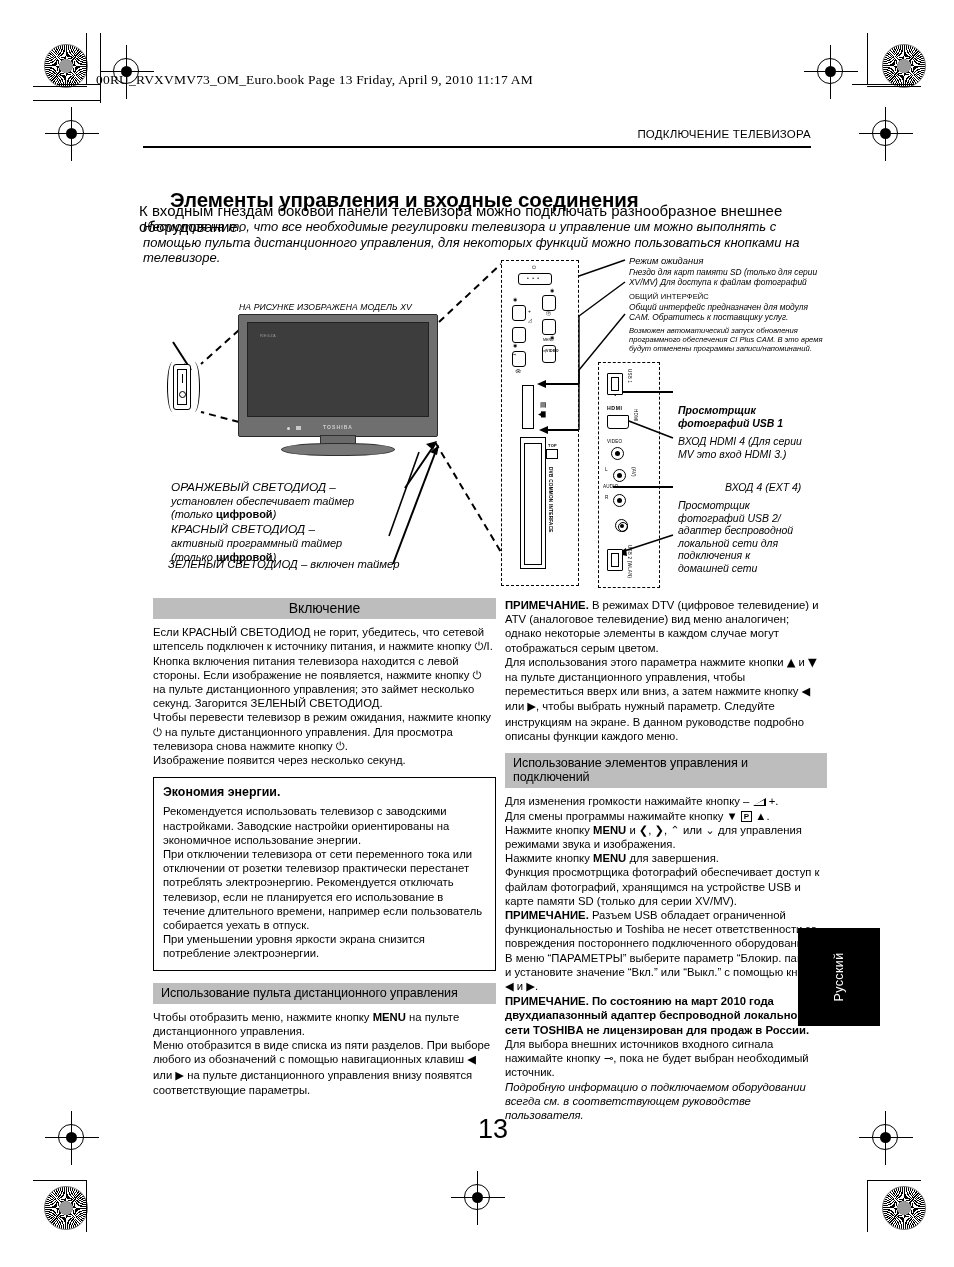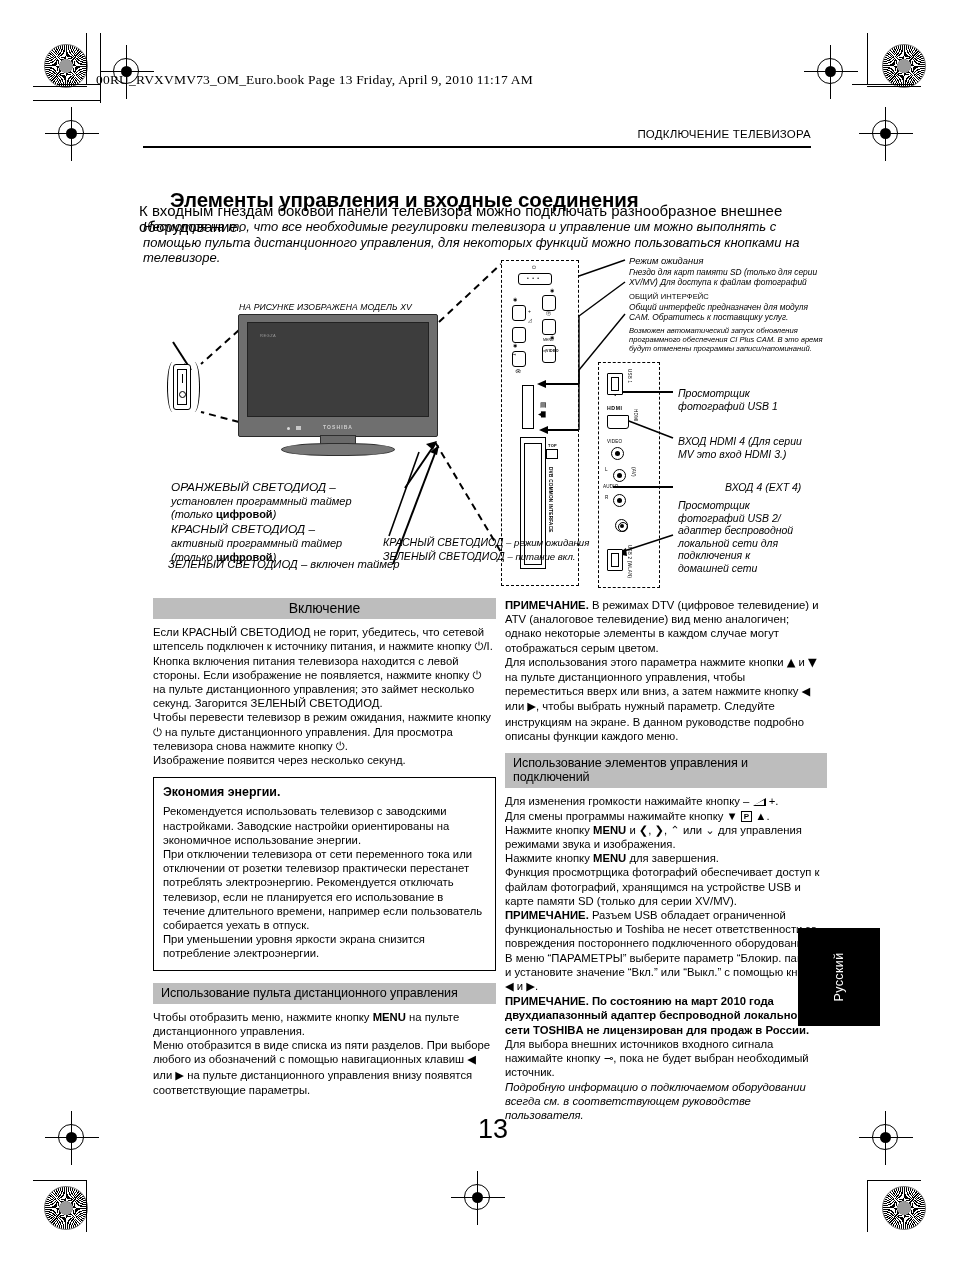--- a/index.html
+++ b/index.html
@@ -258,21 +258,21 @@
   }
 
   
   .callout { position: absolute; font-style: italic; line-height: 1.2; }
   .co-standby { left: 486px; top: 3px; font-size: 9.4px; }
   .co-sd      { left: 486px; top: 15px; width: 190px; font-size: 8.4px; }
   .co-ci-head { left: 486px; top: 40px; font-size: 7.6px; font-style: normal; letter-spacing: .1px; }
   .co-ci      { left: 486px; top: 50px; width: 192px; font-size: 8.4px; }
   .co-ciplus  { left: 486px; top: 74px; width: 196px; font-size: 7.6px; }
 
-  .co-usb1 { left: 535px; top: 135px; width: 140px; font-size: 10.5px; }
+  .co-usb1 { left: 535px; top: 152px; width: 140px; font-size: 10.5px; font-weight: bold; }
   .co-hdmi4{ left: 535px; top: 183px; width: 140px; font-size: 10.5px; }
   .co-ext4 { left: 535px; top: 229px; width: 140px; font-size: 10.5px; margin-left: 47px; }
   .co-usb2 { left: 535px; top: 247px; width: 122px; font-size: 10.5px; }
 
   
   .co-leds { left: 28px; top: 228px; width: 230px; font-size: 11px; line-height: 1.25; }
   .co-leds .big { font-size: 11.8px; }
   .co-green { left: 25px; top: 306px; font-size: 11.3px; }
   .co-redgreen { left: 240px; top: 284px; width: 210px; font-size: 9.6px; line-height: 1.3; }
   .co-redgreen b { font-style: italic; font-weight: normal; font-size: 10.6px; }
@@ -535,31 +535,27 @@
   <div class="callout co-ci">Общий интерфейс предназначен для модуля CAM. Обратитесь к поставщику услуг.</div>
   <div class="callout co-ciplus">Возможен автоматический запуск обновления программного обеспечения CI Plus CAM. В это время будут отменены программы записи/напоминаний.</div>
 
   <div class="callout co-usb1">Просмотрщик фотографий USB 1</div>
   <div class="callout co-hdmi4">ВХОД HDMI 4 (Для серии MV это вход HDMI 3.)</div>
   <div class="callout co-ext4">ВХОД 4 (EXT 4)</div>
   <div class="callout co-usb2">Просмотрщик фотографий USB 2/ адаптер беспроводной локальной сети для подключения к домашней сети</div>
 
   <div class="callout co-leds">
     <div class="big">ОРАНЖЕВЫЙ СВЕТОДИОД –</div>
-    <div>установлен программный таймер</div>
+    <div>установлен обеспечивает таймер</div>
     <div><span>(только </span><b style="font-style:normal;">цифровой</b><span>)</span></div>
     <div class="big">КРАСНЫЙ СВЕТОДИОД –</div>
     <div>активный программный таймер</div>
     <div><span>(только </span><b style="font-style:normal;">цифровой</b><span>)</span></div>
   </div>
   <div class="callout co-green">ЗЕЛЕНЫЙ СВЕТОДИОД – включен таймер</div>
-  <div class="callout co-redgreen">
-    <div><b>КРАСНЫЙ СВЕТОДИОД</b><span> – режим ожидания</span></div>
-    <div><b>ЗЕЛЕНЫЙ СВЕТОДИОД</b><span> – питание вкл.</span></div>
-  </div>
 </div>
 
 <div class="col col-left">
 
   <div class="section-bar">Включение</div>
 
   <p class="body">Если КРАСНЫЙ СВЕТОДИОД не горит, убедитесь, что сетевой штепсель подключен к источнику питания, и нажмите кнопку ⏻/I. Кнопка включения питания телевизора находится с левой стороны. Если изображение не появляется, нажмите кнопку ⏻ на пульте дистанционного управления; это займет несколько секунд. Загорится ЗЕЛЕНЫЙ СВЕТОДИОД.</p>
   <p class="body">Чтобы перевести телевизор в режим ожидания, нажмите кнопку ⏻ на пульте дистанционного управления. Для просмотра телевизора снова нажмите кнопку ⏻.</p>
   <p class="body">Изображение появится через несколько секунд.</p>
 

